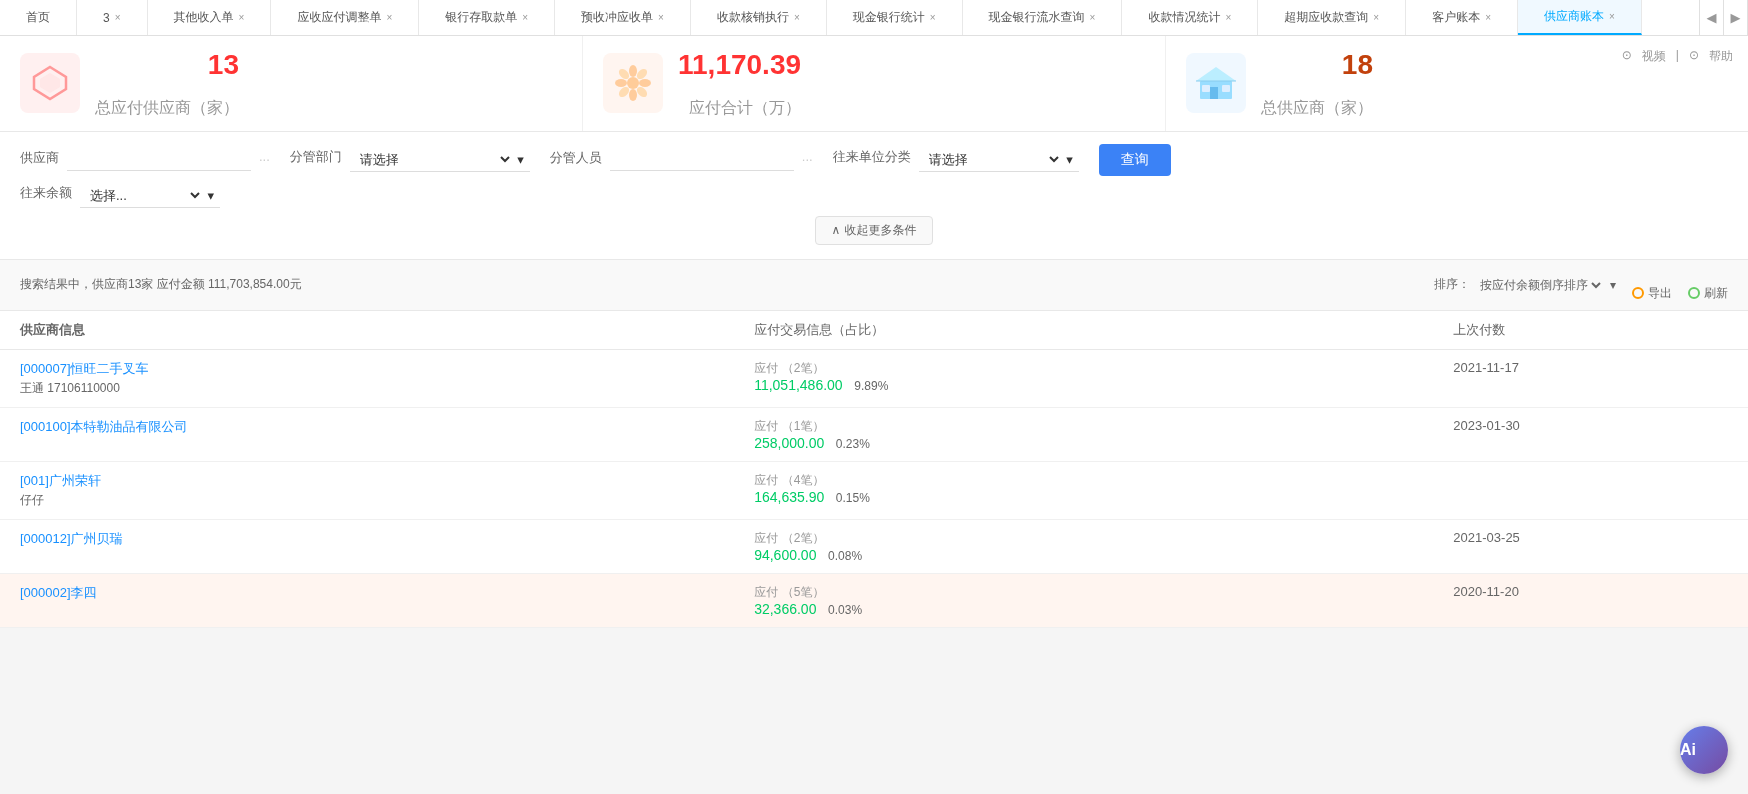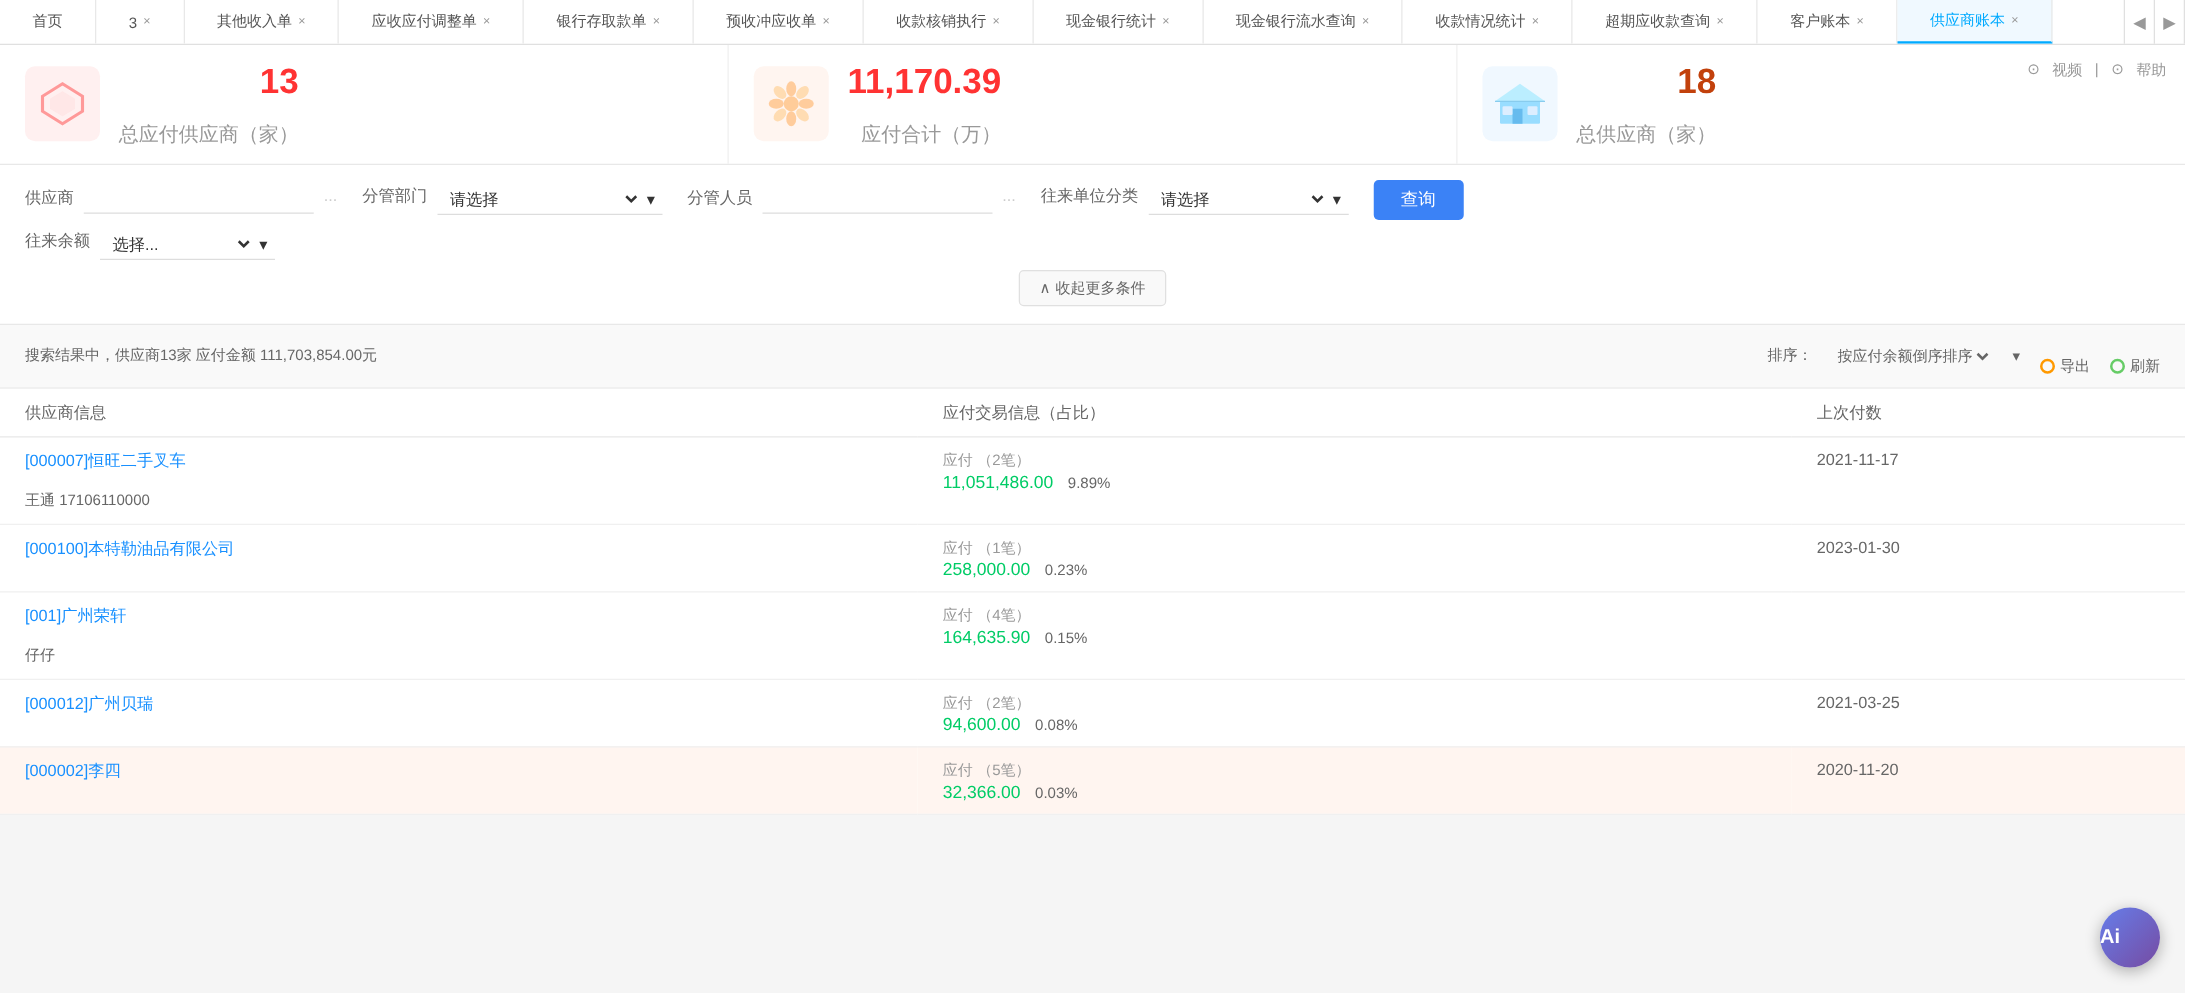--- a/index.html
+++ b/index.html
@@ -110,21 +110,21 @@
     
     .results-bar {
       display: flex; align-items: center; justify-content: space-between;
       background: #f9f9f9; padding: 8px 20px;
       border-bottom: 1px solid #e8e8e8; font-size: 12px; color: #666;
     }
     .results-right {
       display: flex; align-items: center; gap: 16px;
     }
     .sort-select {
-      display: flex; align-items: center; gap: 16px;
+      display: flex; align-items: center; gap: 6px;
     }
     .action-btn {
       display: flex; align-items: center; gap: 4px;
       cursor: pointer; color: #666; margin-top: 17px;
     }
     .action-btn .icon-circle {
       width: 14px; height: 14px; border-radius: 50%;
       border: 2px solid currentColor; display: inline-block;
     }
 
@@ -141,21 +141,21 @@
       background: #fff;
     }
     .data-table td {
       padding: 10px 20px;
       border-bottom: 1px solid #f0f0f0;
       vertical-align: top;
       font-size: 13px;
     }
     .data-table tr.highlighted td { background: #fff5f0; }
     .supplier-link { color: #1890ff; text-decoration: none; cursor: pointer; }
-    .supplier-sub { font-size: 12px; color: #666; margin-top: 14px; }
+    .supplier-sub { font-size: 12px; color: #666; margin-top: 2px; }
     .payable-amount { color: #00cc66; font-size: 14px; font-weight: 500; cursor: pointer; }
     .payable-label { color: #999; font-size: 12px; }
     .payable-percent { color: #666; font-size: 12px; margin-left: 8px; }
     .last-pay-date { color: #666; }
   </style>
 </head>
 <body>
 
 <nav class="nav-bar">
   <div class="nav-item">
@@ -352,21 +352,21 @@
       <span class="icon-circle" style="width:12px;height:12px;border:2px solid #66cc66;border-radius:50%;display:inline-block;"></span>
       <span>刷新</span>
     </div>
   </div>
 </div>
 
 <div style="background:#fff; overflow-x:auto;">
   <table class="data-table">
     <thead>
       <tr>
-        <th style="width:42%;">供应商信息</th>
+        <th style="width:42%;font-weight:bold;">供应商信息</th>
         <th style="width:40%;">应付交易信息（占比）</th>
         <th style="width:18%;">上次付数</th>
       </tr>
     </thead>
     <tbody id="table-body">
         <tr>
       <td>
         <div>
           <a class="supplier-link">[000007]恒旺二手叉车</a>
         </div>

